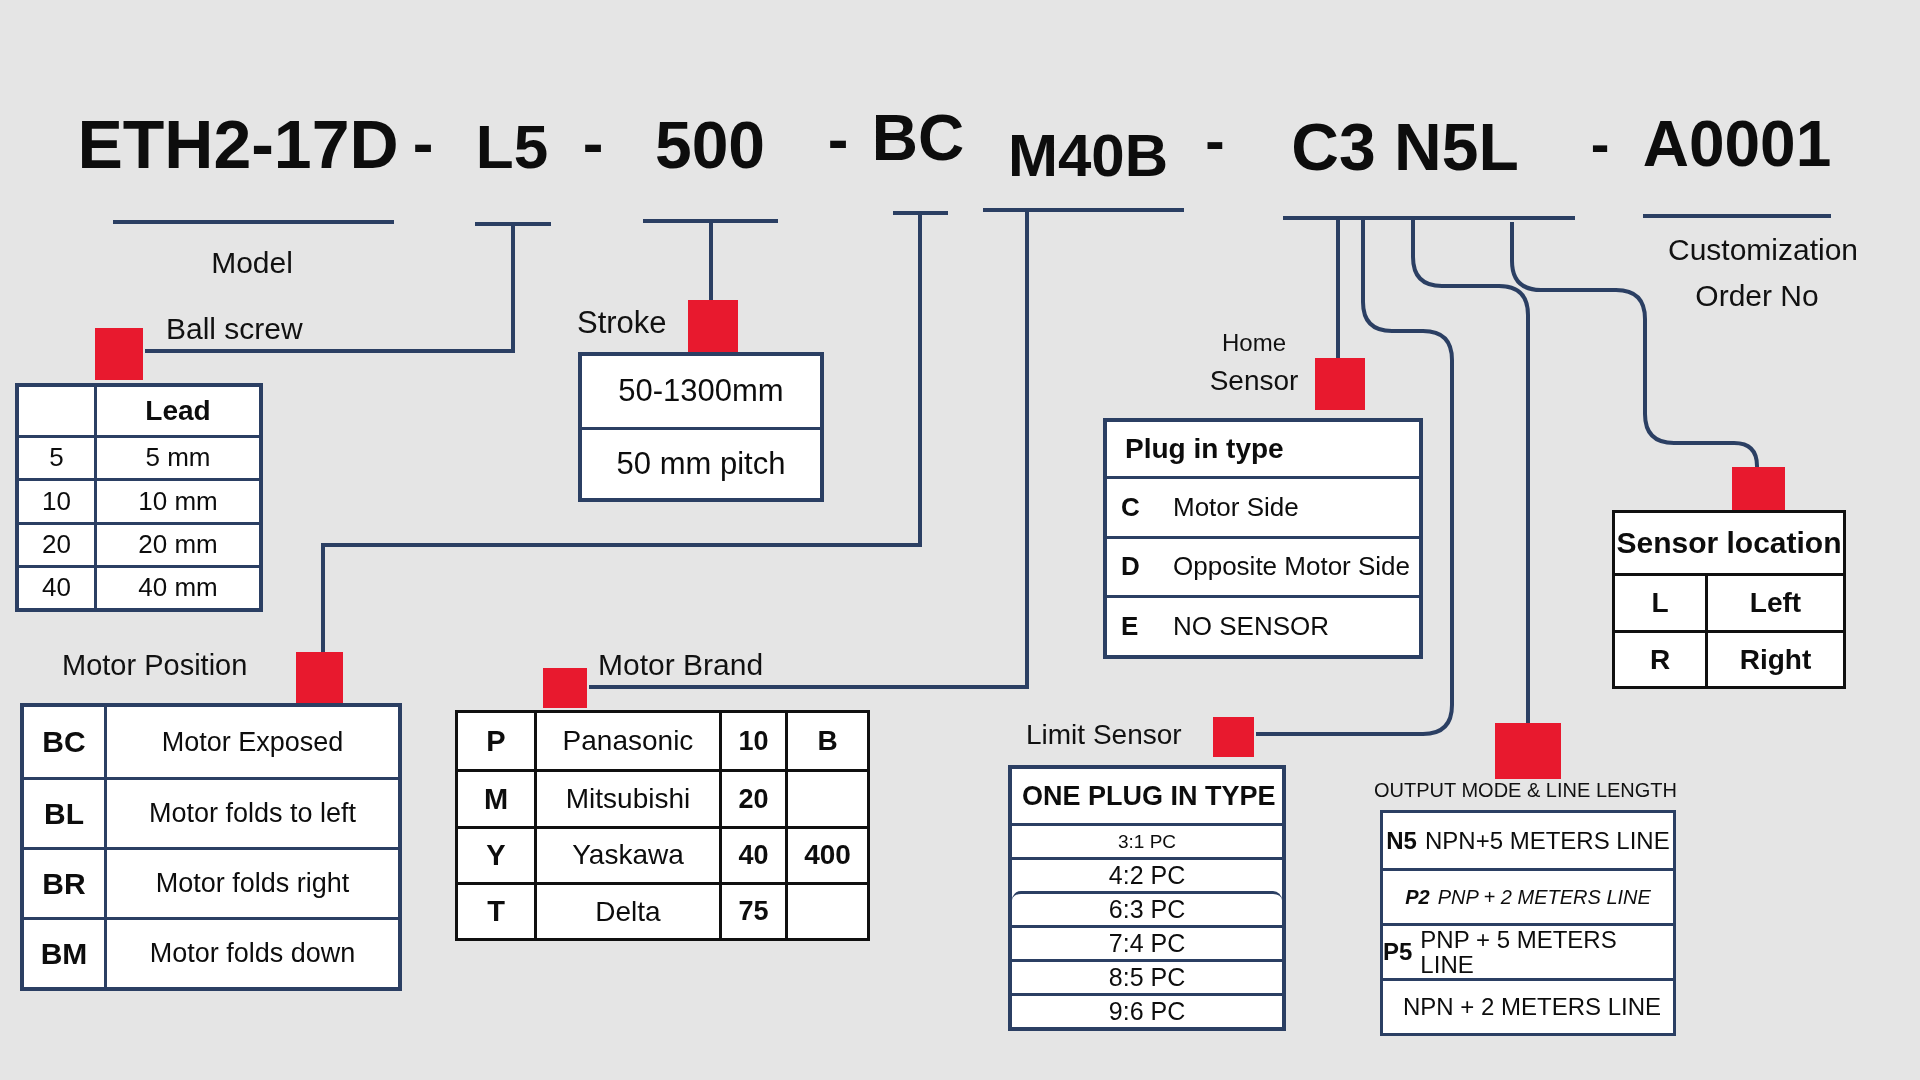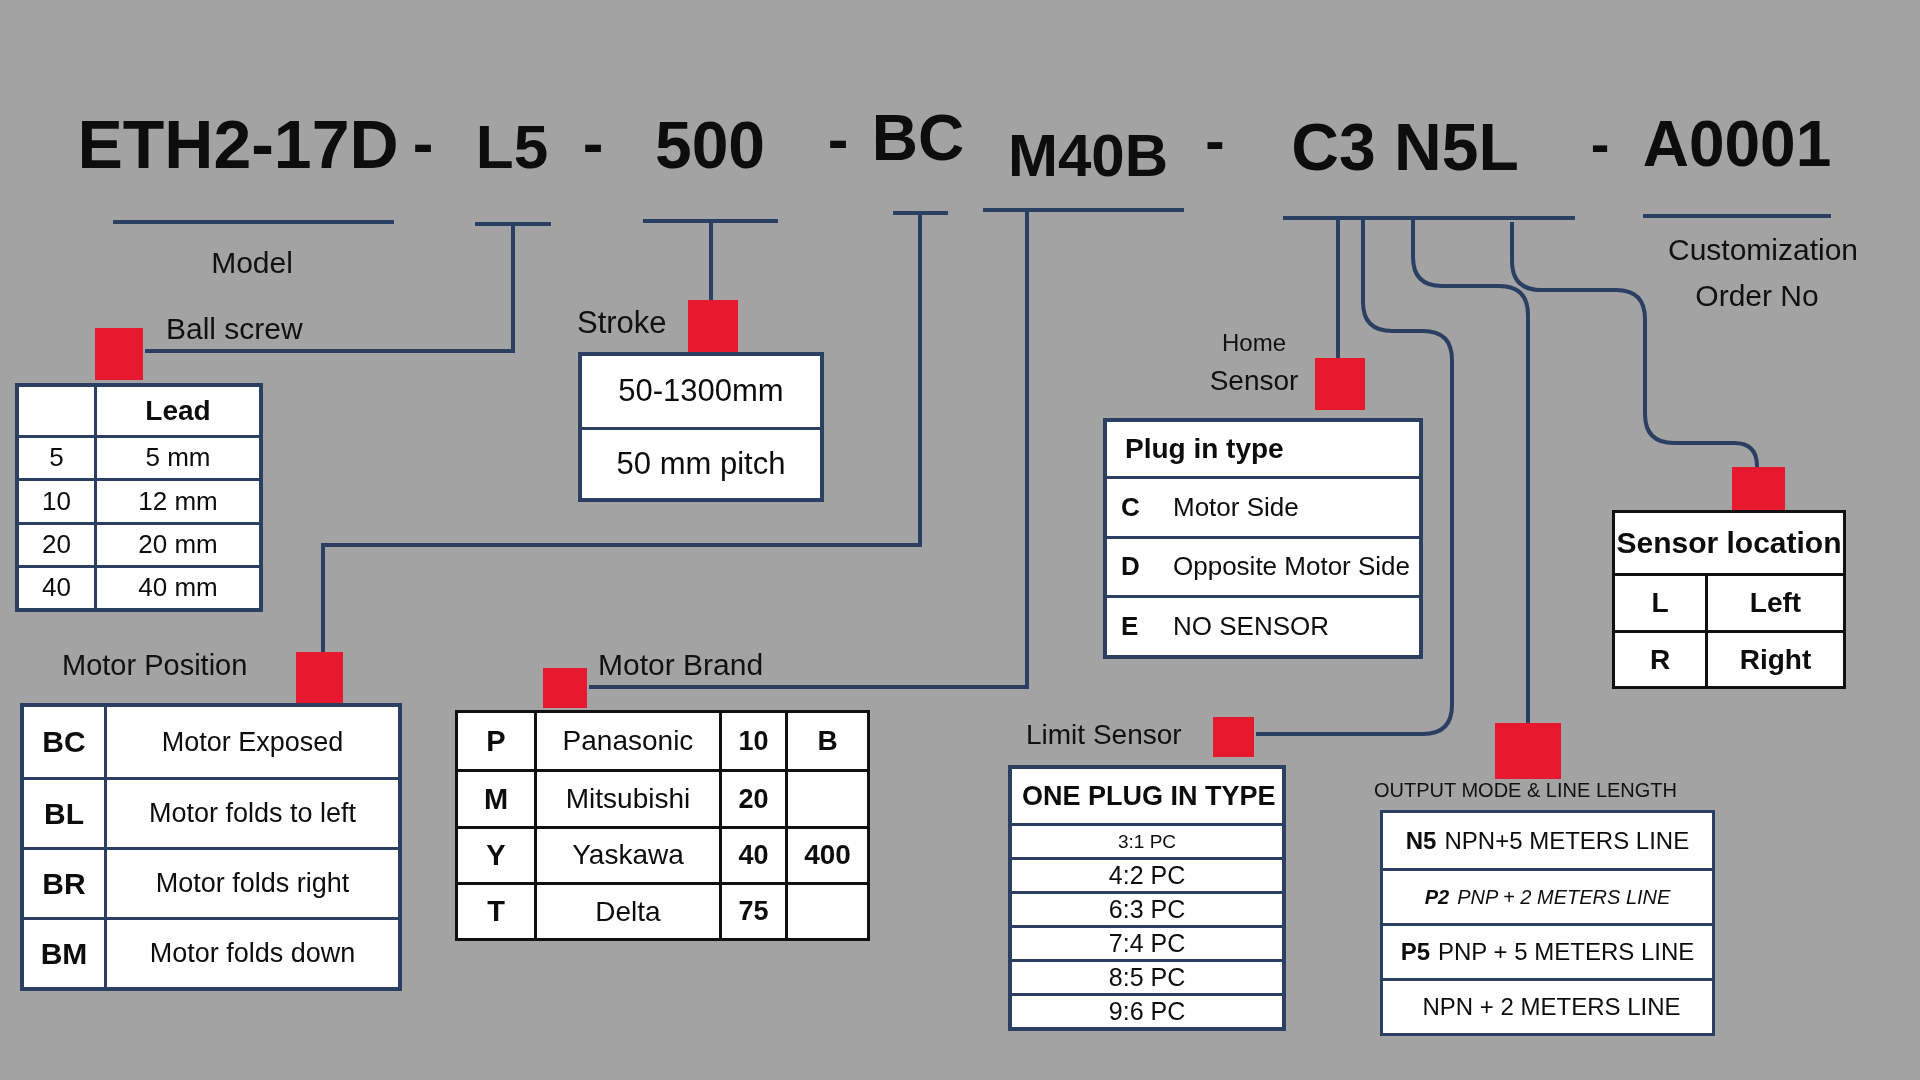--- a/index.html
+++ b/index.html
@@ -1,17 +1,17 @@
 <!DOCTYPE html>
 <html><head>
 <meta charset="utf-8">
 <style>
   html,body{margin:0;padding:0;background:#ffffff;}
   #canvas{
-    position:relative;width:1920px;height:1080px;background:#a3a3a3;overflow:hidden;
+    position:relative;width:1920px;height:1080px;background:#e5e5e5;overflow:hidden;
     font-family:"Liberation Sans", sans-serif;color:#0d0d0d;
   }
   .ttl{position:absolute;font-weight:800;white-space:nowrap;transform:translateX(-50%);line-height:1;color:#0d0d0d;}
   .lbl{position:absolute;font-weight:400;white-space:nowrap;line-height:1.1;color:#111;}
   .ctr{transform:translateX(-50%);}
   .sq{position:absolute;background:#e8192e;}
   svg.wires{position:absolute;left:0;top:0;pointer-events:none;}
   .tbl{position:absolute;display:grid;background:#fff;box-sizing:border-box;}
   .navy{border:4px solid #2b3f63;}
   .blk{border:3px solid #101010;}
@@ -83,21 +83,21 @@
   <div class="sq" style="left:1213px;top:717px;width:41px;height:40px;"></div>
   <div class="sq" style="left:1495px;top:723px;width:66px;height:56px;"></div>
   <div class="sq" style="left:1732px;top:467px;width:53px;height:44px;"></div>
 
   <div class="tbl navy" style="left:15px;top:383px;width:248px;height:229px;grid-template-columns:75px 1fr;grid-template-rows:48px repeat(4,1fr);">
     <div class="c"></div>
     <div class="c bl-n b" style="font-size:28px;">Lead</div>
     <div class="c bt-n">5</div>
     <div class="c bt-n bl-n">5 mm</div>
     <div class="c bt-n">10</div>
-    <div class="c bt-n bl-n">12 mm</div>
+    <div class="c bt-n bl-n">10 mm</div>
     <div class="c bt-n">20</div>
     <div class="c bt-n bl-n">20 mm</div>
     <div class="c bt-n">40</div>
     <div class="c bt-n bl-n">40 mm</div>
   </div>
 
   <div class="tbl navy" style="left:578px;top:352px;width:246px;height:150px;grid-template-rows:1fr 1fr;">
     <div class="c" style="font-size:31px;">50-1300mm</div>
     <div class="c bt-n" style="font-size:31px;">50 mm pitch</div>
   </div>
@@ -145,27 +145,27 @@
     <div class="c left bt-n" style="padding-left:14px;">
       <span class="code-sp" style="width:44px;text-align:left;">E</span>
       <span>NO SENSOR</span>
     </div>
   </div>
 
   <div class="tbl navy" style="left:1008px;top:765px;width:278px;height:266px;grid-template-rows:54px repeat(6,1fr);">
     <div class="c left b" style="font-size:27px;padding-left:10px;">ONE PLUG IN TYPE</div>
     <div class="c bt-n" style="font-size:19px;">3:1 PC</div>
     <div class="c bt-n" style="font-size:25px;">4:2 PC</div>
-    <div class="c bt-n" style="font-size:25px;">6:3 PC</div>
+    <div class="c bt-n" style="font-size:25px;border-radius:9px;">6:3 PC</div>
     <div class="c bt-n" style="font-size:25px;">7:4 PC</div>
     <div class="c bt-n" style="font-size:25px;">8:5 PC</div>
     <div class="c bt-n" style="font-size:25px;">9:6 PC</div>
   </div>
 
-  <div class="tbl navy" style="left:1380px;top:810px;width:335px;height:226px;grid-template-rows:repeat(4,1fr);border-width:3px;">
+  <div class="tbl navy" style="left:1380px;top:810px;width:296px;height:226px;grid-template-rows:repeat(4,1fr);border-width:3px;">
     <div class="c" style="font-size:24px;">
       <span class="code-sp">N5</span>
       <span>NPN+5 METERS LINE</span>
     </div>
     <div class="c bt-n" style="font-size:20px;font-style:italic;">
       <span class="code-sp">P2</span>
       <span>PNP + 2 METERS LINE</span>
     </div>
     <div class="c bt-n" style="font-size:24px;">
       <span class="code-sp">P5</span>

